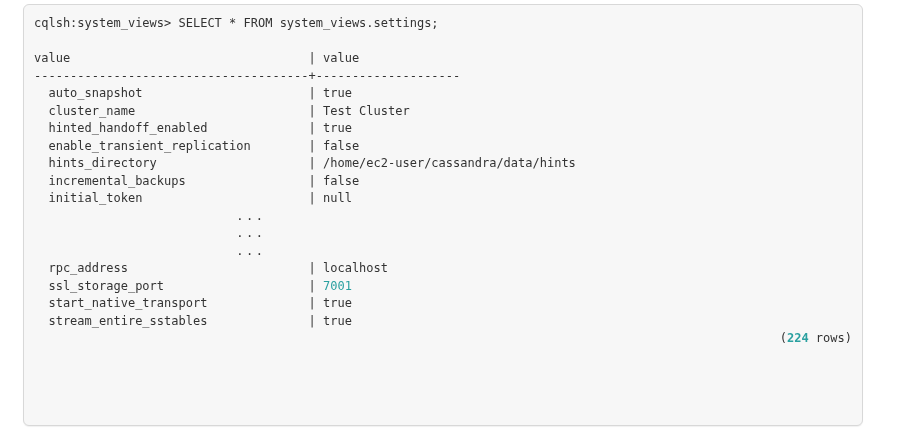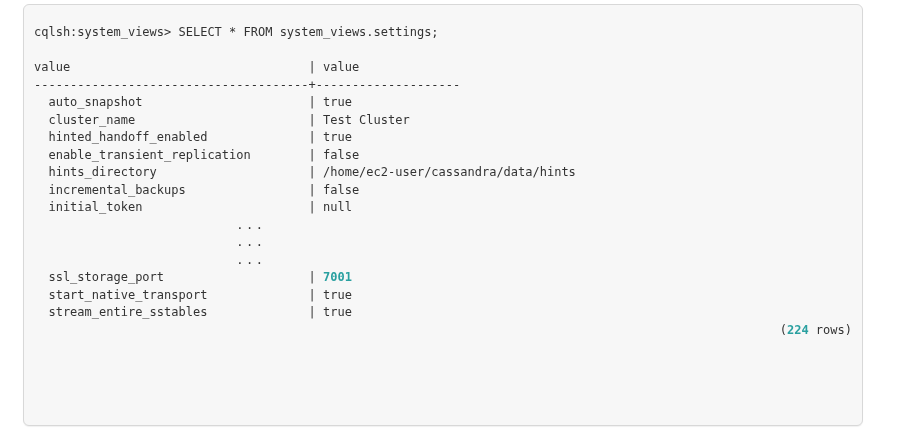--- a/index.html
+++ b/index.html
@@ -14,21 +14,21 @@
   body{font-family:"DejaVu Sans Mono","Liberation Mono",monospace;}
 
   .code-box{
     position:absolute;
     left:23px;top:4px;
     width:840px;height:422px;
     background:var(--box-bg);
     border:1px solid var(--box-border);
     border-radius:6px;
     box-shadow:0 1px 1px rgba(0,0,0,0.06);
-    padding:19px 10px;
+    padding:10px 10px;
     overflow:hidden;
   }
   .term{
     font-family:"DejaVu Sans Mono","Liberation Mono",monospace;
     font-size:12px;
     color:var(--text);
   }
   .line{
     white-space:pre;
     height:17.5px;
@@ -37,21 +37,21 @@
   .cname{
     display:inline-block;
     width:38ch;
     padding-left:2ch;
     white-space:pre;
     vertical-align:top;
   }
   .cname.hdr{padding-left:0;}
   .pipe{margin-right:1ch;}
   .cvalue{white-space:pre;}
-  .cvalue.num{color:var(--accent);font-weight:bold;}
+  .cvalue.num{color:var(--accent);font-weight:normal;}
   .ellipsis-line{padding-left:28ch;}
   .dots{letter-spacing:2.5px;}
   .footer-line{padding-left:2ch;text-align:right;}
   .count{color:var(--accent);font-weight:bold;}
 </style>
 </head>
 <body>
 
 <div class="code-box">
   <div class="term">
@@ -63,19 +63,20 @@
         <div class="line"><span class="cname">auto_snapshot</span><span class="pipe">|</span><span class="cvalue">true</span></div>
         <div class="line"><span class="cname">cluster_name</span><span class="pipe">|</span><span class="cvalue">Test Cluster</span></div>
         <div class="line"><span class="cname">hinted_handoff_enabled</span><span class="pipe">|</span><span class="cvalue">true</span></div>
         <div class="line"><span class="cname">enable_transient_replication</span><span class="pipe">|</span><span class="cvalue">false</span></div>
         <div class="line"><span class="cname">hints_directory</span><span class="pipe">|</span><span class="cvalue">/home/ec2-user/cassandra/data/hints</span></div>
         <div class="line"><span class="cname">incremental_backups</span><span class="pipe">|</span><span class="cvalue">false</span></div>
         <div class="line"><span class="cname">initial_token</span><span class="pipe">|</span><span class="cvalue">null</span></div>
         <div class="line ellipsis-line"><span class="dots">...</span></div>
         <div class="line ellipsis-line"><span class="dots">...</span></div>
         <div class="line ellipsis-line"><span class="dots">...</span></div>
+        <div class="line"><span class="cname">rpc_address</span><span class="pipe">|</span><span class="cvalue">localhost</span></div>
         <div class="line"><span class="cname">ssl_storage_port</span><span class="pipe">|</span><span class="cvalue num">7001</span></div>
         <div class="line"><span class="cname">start_native_transport</span><span class="pipe">|</span><span class="cvalue">true</span></div>
         <div class="line"><span class="cname">stream_entire_sstables</span><span class="pipe">|</span><span class="cvalue">true</span></div>
       </div>
     <div class="line footer-line"><span>(</span><span class="count">224</span><span> rows)</span></div>
   </div>
 </div>
 
 </body></html>

